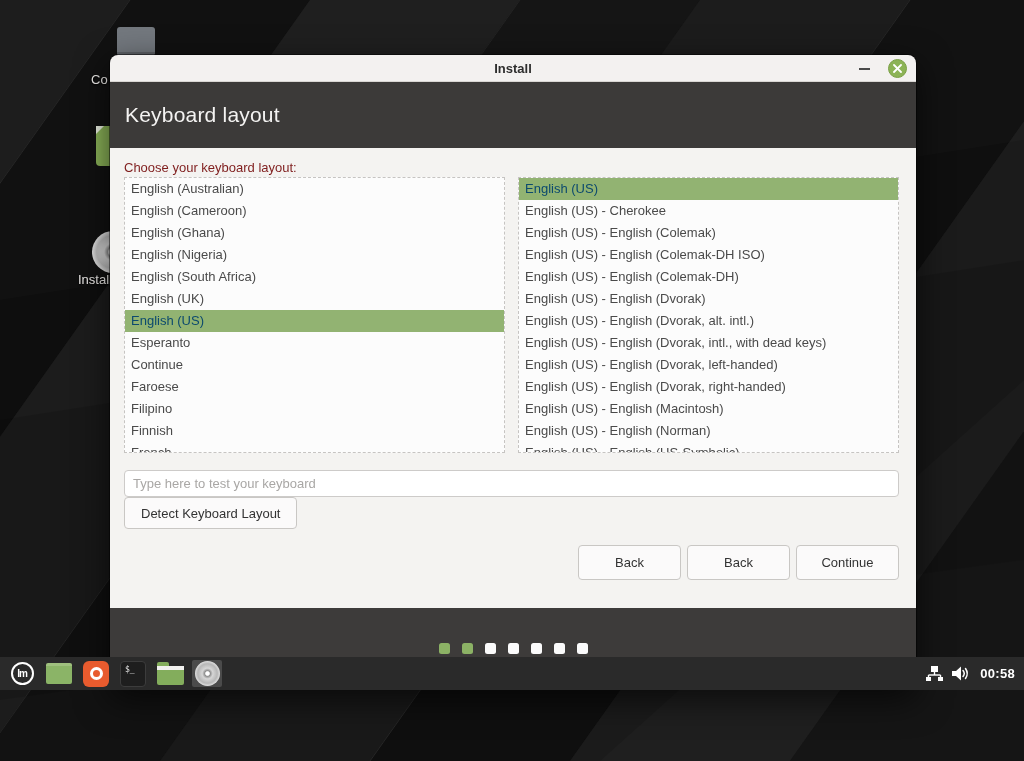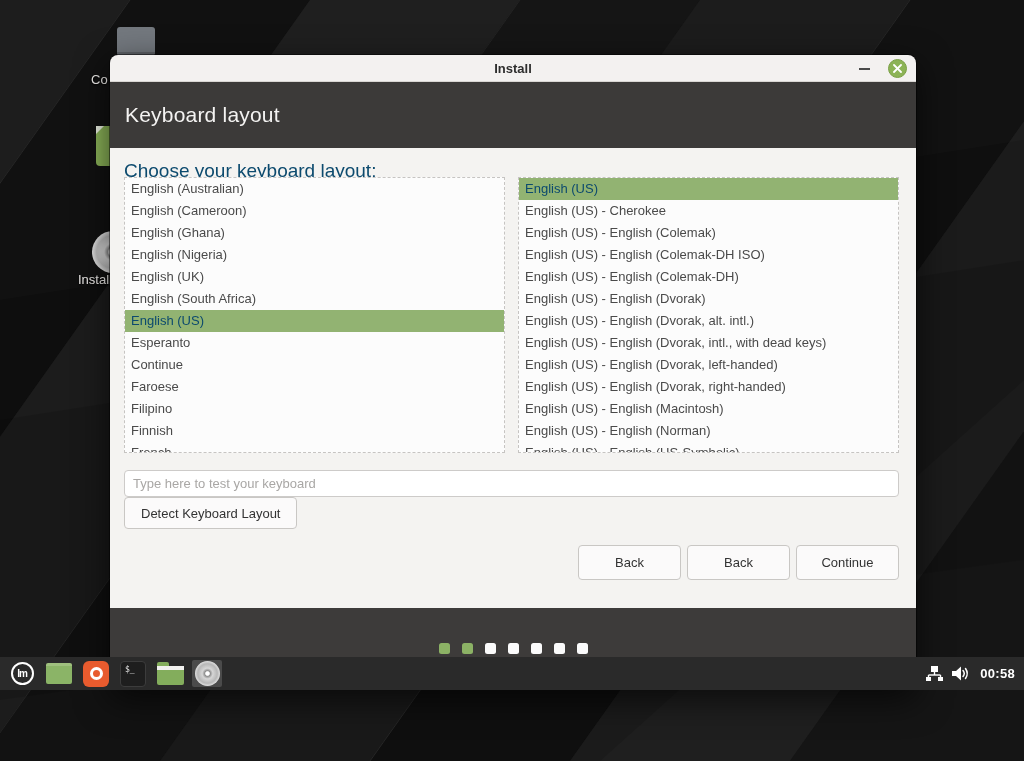--- a/index.html
+++ b/index.html
@@ -22,21 +22,21 @@
   #window { position:absolute; left:110px; top:55px; width:806px; height:634px; z-index:10;
     border-radius:8px 8px 5px 5px; box-shadow:0 10px 34px rgba(0,0,0,.65), 0 0 0 1px rgba(0,0,0,.45); overflow:hidden; }
   #titlebar { position:relative; height:27px; background:#f3f1f0; border-bottom:1px solid #d9d6d3; }
   #title { position:absolute; left:0; right:0; top:0; line-height:27px; text-align:center; font-size:13px; font-weight:bold; color:#2e2e2e; }
   #min-btn { position:absolute; right:46px; top:13px; width:11px; height:2px; background:#4a4a4a; cursor:default; }
   #close-btn { position:absolute; right:9px; top:4px; width:19px; height:19px; border-radius:50%; background:#8cb356; border:1px solid #7aa046; display:flex; align-items:center; justify-content:center; }
   #header { height:66px; background:#3c3a39; display:flex; align-items:center; padding-left:15px; }
   #header h1 { color:#f4f3f2; font-size:21px; font-weight:normal; letter-spacing:.2px; }
 
   #content { height:460px; background:#f4f3f1; padding:0 17px 0 14px; }
-  #choose-label { padding-top:12px; font-size:19px; color:#0c4a6e; height:29px; }
+  #choose-label { padding-top:12px; font-size:13px; color:#7f1d1d; height:29px; }
   #lists { display:flex; gap:13px; height:276px; }
   .list { flex:1; background:#fcfcfc; border:1px dashed #c6c4c2; overflow:hidden; }
   .list-item { height:22px; line-height:22px; padding:0 6px; font-size:13px; color:#4a4a4a; white-space:nowrap; }
   .list-item.selected { background:#92b372; color:#0c4a6e; }
 
   #test-input { display:block; width:100%; height:27px; margin-top:17px; border:1px solid #cdcbc9; border-radius:4px;
     background:#ffffff; padding:0 8px; font-size:13px; color:#333; font-family:"Liberation Sans", sans-serif; outline:none; }
   #test-input::placeholder { color:#a9a7a5; }
 
   .btn { background:#fbfafa; border:1px solid #c9c7c4; border-radius:4px; font-size:13px; color:#333;
@@ -127,22 +127,22 @@
 
     <div id="content">
       <div id="choose-label">Choose your keyboard layout:</div>
 
       <div id="lists">
         <div class="list">
             <div class="list-item">English (Australian)</div>
             <div class="list-item">English (Cameroon)</div>
             <div class="list-item">English (Ghana)</div>
             <div class="list-item">English (Nigeria)</div>
+            <div class="list-item">English (South Africa)</div>
             <div class="list-item">English (UK)</div>
-            <div class="list-item">English (South Africa)</div>
             <div class="list-item selected">English (US)</div>
             <div class="list-item">Esperanto</div>
             <div class="list-item">Continue</div>
             <div class="list-item">Faroese</div>
             <div class="list-item">Filipino</div>
             <div class="list-item">Finnish</div>
             <div class="list-item">French</div>
           </div>
         <div class="list">
             <div class="list-item selected">English (US)</div>

